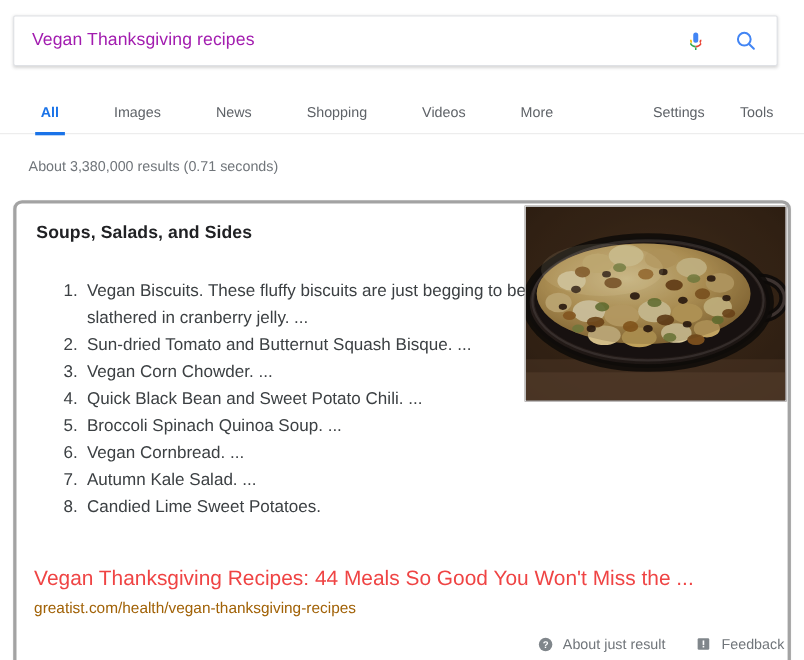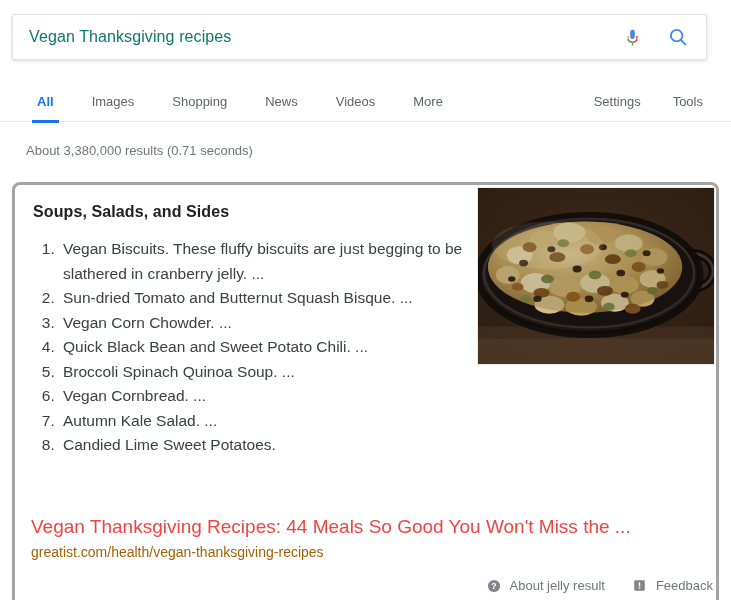--- a/index.html
+++ b/index.html
@@ -30,21 +30,21 @@
     box-shadow: 0 1px 3px rgba(32,33,36,.18);
     display: flex;
     align-items: center;
   }
   .search-input {
     flex: 1;
     border: 0;
     outline: none;
     font-family: "Liberation Sans", sans-serif;
     font-size: 16px;
-    color: #0f766e;
+    color: #a21caf;
     padding: 0 14px 0 16px;
     background: transparent;
     letter-spacing: .1px;
   }
   .search-actions {
     display: flex;
     align-items: center;
     padding-right: 16px;
     gap: 22px;
   }
@@ -66,21 +66,21 @@
     height: 40px;
     border-bottom: 1px solid #ebebeb;
     box-sizing: border-box;
   }
   .nav-left {
     position: absolute;
     left: 20px;
     top: 0;
     display: flex;
     align-items: flex-end;
-    gap: 4px;
+    gap: 16px;
   }
   .nav-right {
     position: absolute;
     right: 12px;
     top: 0;
     display: flex;
     align-items: flex-start;
   }
   .tab {
     position: relative;
@@ -143,21 +143,21 @@
     font-weight: bold;
     color: #202124;
     letter-spacing: .1px;
   }
 
   .answer-list {
     position: absolute;
     left: 16px;
     top: 52px;
     width: 435px;
-    margin: 0;
+    margin: 16px;
     padding: 0 0 0 28px;
     list-style-position: outside;
     color: #3c4043;
     font-size: 15.5px;
     line-height: 24.5px;
   }
   .answer-list li {
     margin: 0 0 0 0;
     padding-left: 4px;
   }
@@ -249,22 +249,22 @@
         <line x1="15.2" y1="15.2" x2="20" y2="20" stroke="#4285f4" stroke-width="2" stroke-linecap="round"></line>
       </svg>
     </span>
   </div>
 </div>
 
 <div class="nav">
   <div class="nav-left">
     <div class="tab active">All</div>
     <div class="tab">Images</div>
+    <div class="tab">News</div>
     <div class="tab">Shopping</div>
-    <div class="tab">News</div>
     <div class="tab">Videos</div>
     <div class="tab">More</div>
   </div>
   <div class="nav-right">
     <div class="tab">Settings</div>
     <div class="tab">Tools</div>
   </div>
 </div>
 
 <div class="stats">About 3,380,000 results (0.71 seconds)</div>
@@ -387,21 +387,21 @@
 </div>
 
 <div class="footer">
   <div class="footer-item">
     <span class="footer-icon">
       <svg viewBox="0 0 16 16" width="14" height="14" aria-hidden="true">
         <circle cx="8" cy="8" r="7" fill="#80868b"></circle>
         <text x="8" y="11.6" text-anchor="middle" font-size="10" font-family="Liberation Sans, sans-serif" font-weight="bold" fill="#ffffff">?</text>
       </svg>
     </span>
-    <span>About jelly result</span>
+    <span>About just result</span>
   </div>
   <div class="footer-item">
     <span class="footer-icon">
       <svg viewBox="0 0 16 16" width="13" height="13" aria-hidden="true">
         <rect x="1.5" y="1.5" width="13" height="13" rx="1.5" fill="#80868b"></rect>
         <rect x="7.1" y="4" width="1.8" height="5" fill="#ffffff"></rect>
         <rect x="7.1" y="10" width="1.8" height="1.8" fill="#ffffff"></rect>
       </svg>
     </span>
     <span>Feedback</span>

